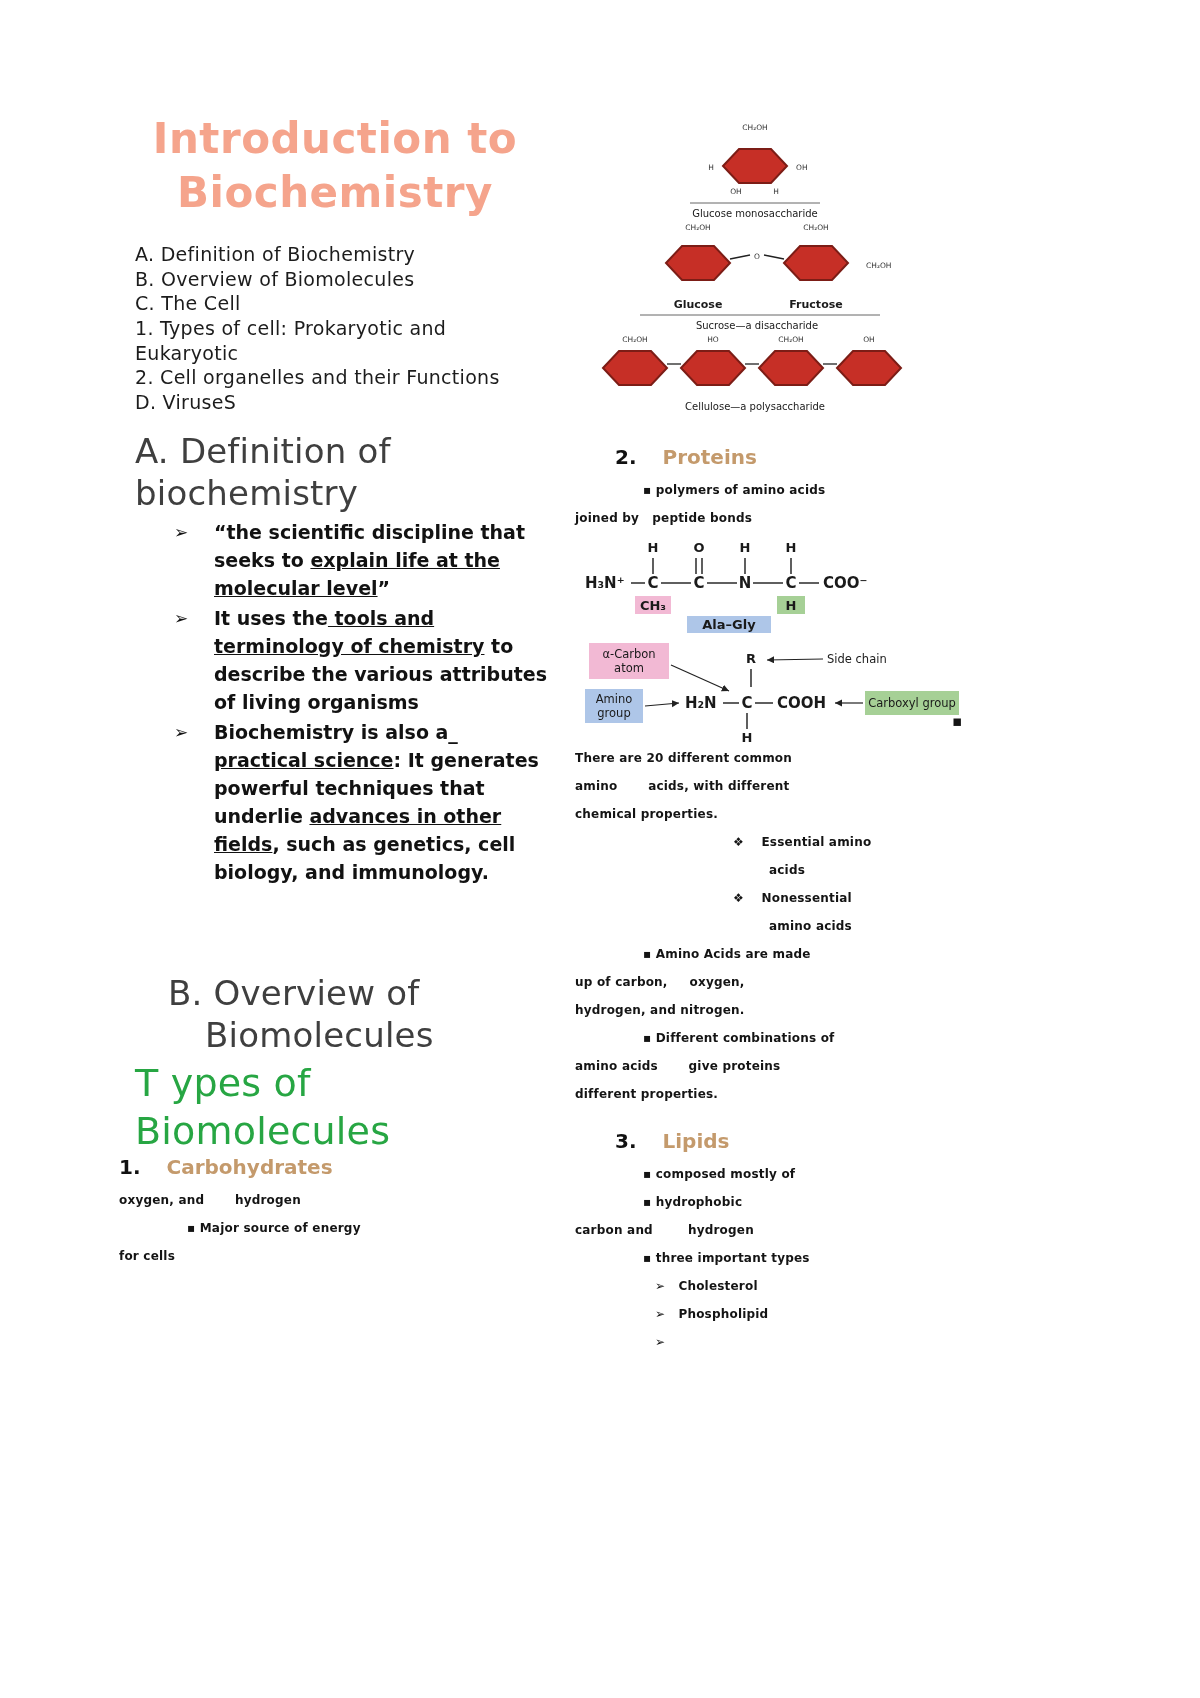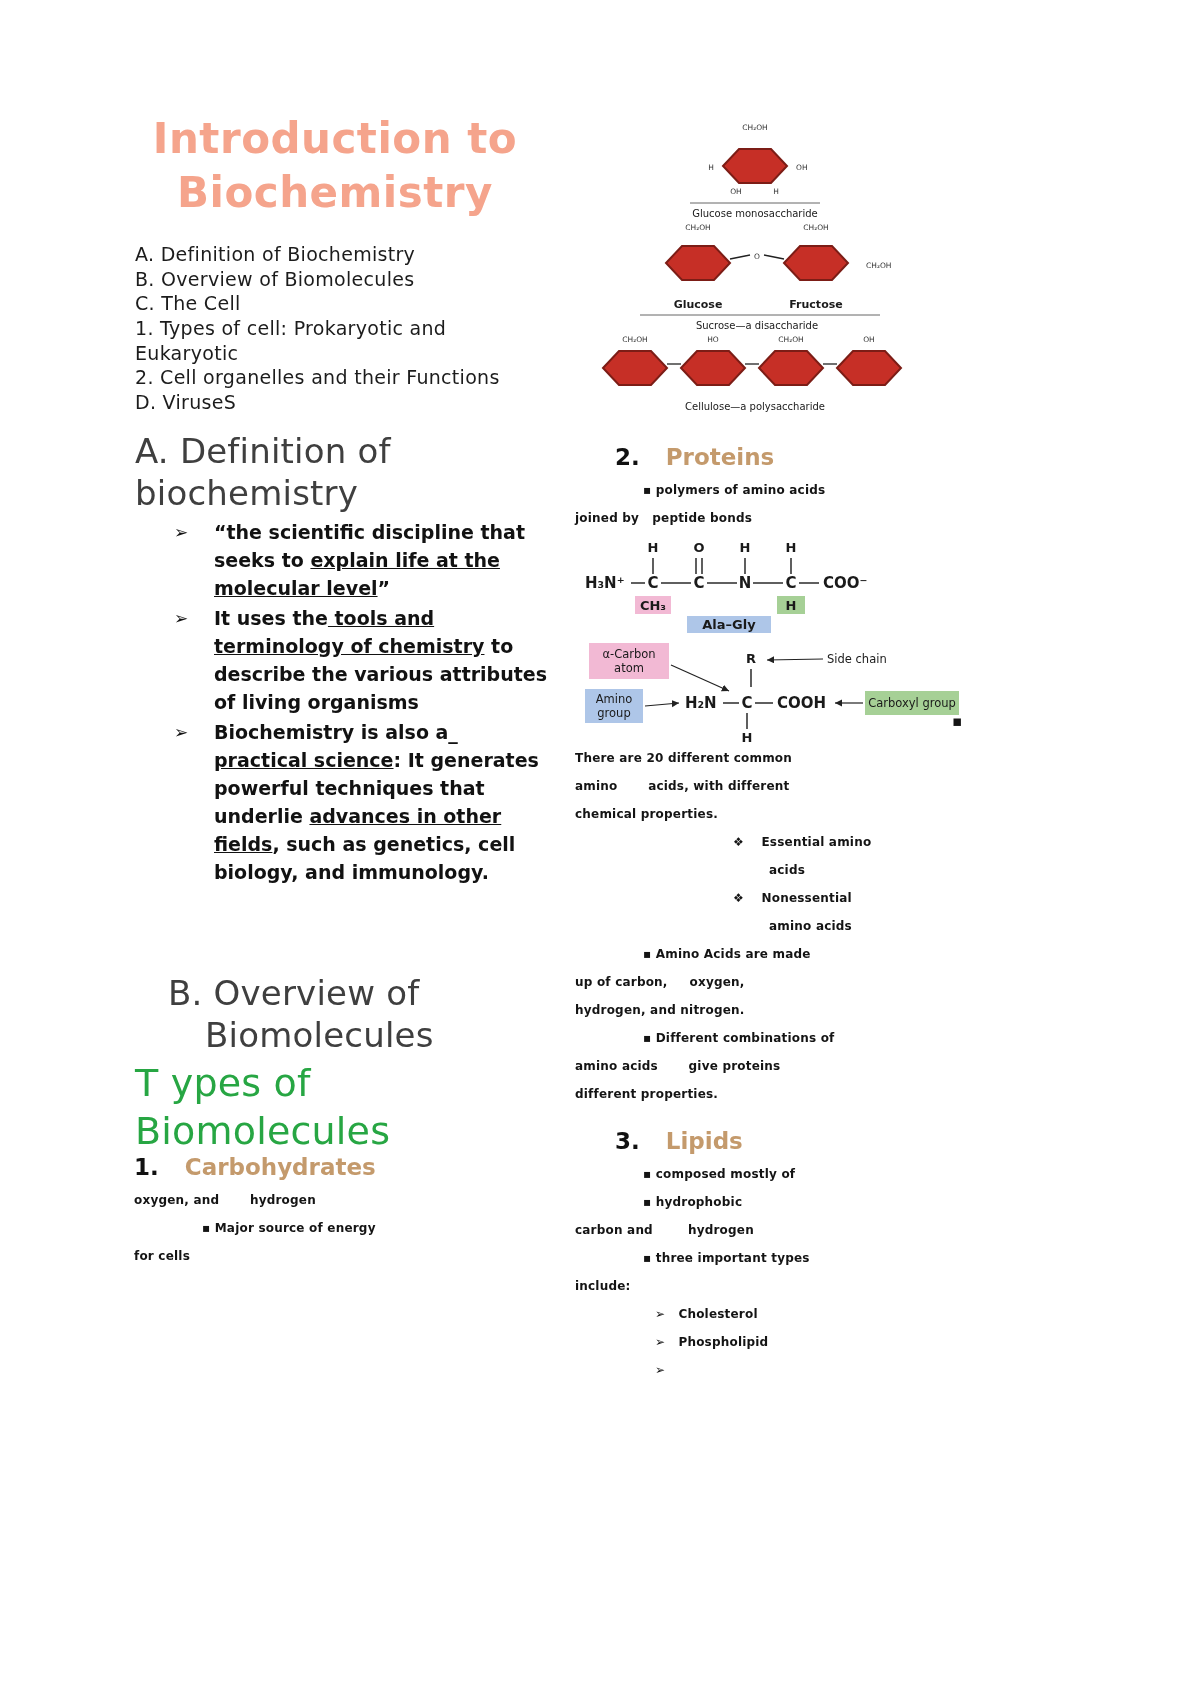--- a/index.html
+++ b/index.html
@@ -15,21 +15,21 @@
 
   .h-gray { font-size:34px; color:#3f3f3f; line-height:1.24; letter-spacing:0.2px; }
   .h-gray .ind-line { padding-left:37px; }
   .h-green { font-size:38px; color:#27a643; line-height:1.26; letter-spacing:0.2px; }
 
   .bullets-a { width:382px; font-size:19px; font-weight:700; line-height:28px; color:#121212; }
   .bullet { position:relative; padding-left:42px; margin-bottom:2px; }
   .bullet .marker { position:absolute; left:2px; top:0; font-size:17px; }
   .u { text-decoration:underline; }
 
-  .num-head { font-size:23px; font-weight:700; color:#111; line-height:30px; }
+  .num-head { font-size:20px; font-weight:700; color:#111; line-height:30px; }
   .num-head .topic { color:#c49a6c; margin-left:26px; }
   .r-ind { padding-left:40px; }
 
   .lines { font-size:12px; font-weight:700; line-height:28px; color:#141414; letter-spacing:0.2px; }
   .lines .line { white-space:pre; }
   .i1 { padding-left:68px; }
   .i2 { padding-left:80px; }
   .i3 { padding-left:158px; }
   .i4 { padding-left:194px; }
 
@@ -134,21 +134,21 @@
   <div class="abs h-gray" style="left:168px; top:972px; width:400px;">
     <div>B. Overview of</div>
     <div class="ind-line">Biomolecules</div>
   </div>
 
   <div class="abs h-green" style="left:135px; top:1060px; width:400px;">
     <div>T ypes of</div>
     <div>Biomolecules</div>
   </div>
 
-  <div class="abs" style="left:134px; top:1152px; width:430px;">
+  <div class="abs" style="left:119px; top:1152px; width:430px;">
     <div class="num-head">
       <span>1.</span><span class="topic">Carbohydrates</span>
     </div>
     <div class="lines mt4">
         <div class="line">oxygen, and       hydrogen</div>
         <div class="line i1">▪ Major source of energy</div>
         <div class="line">for cells</div>
       </div>
   </div>
 
@@ -243,20 +243,19 @@
 
   <div class="abs" style="left:575px; top:1126px; width:430px;">
     <div class="num-head r-ind">
       <span>3.</span><span class="topic">Lipids</span>
     </div>
     <div class="lines mt4">
         <div class="line i1">▪ composed mostly of</div>
         <div class="line i1">▪ hydrophobic</div>
         <div class="line">carbon and        hydrogen</div>
         <div class="line i1">▪ three important types</div>
-        <div class="line">include:</div>
         <div class="line i2">➢   Cholesterol</div>
         <div class="line i2">➢   Phospholipid</div>
         <div class="line i2">➢</div>
       </div>
   </div>
 
 </div>
 
 </body></html>

